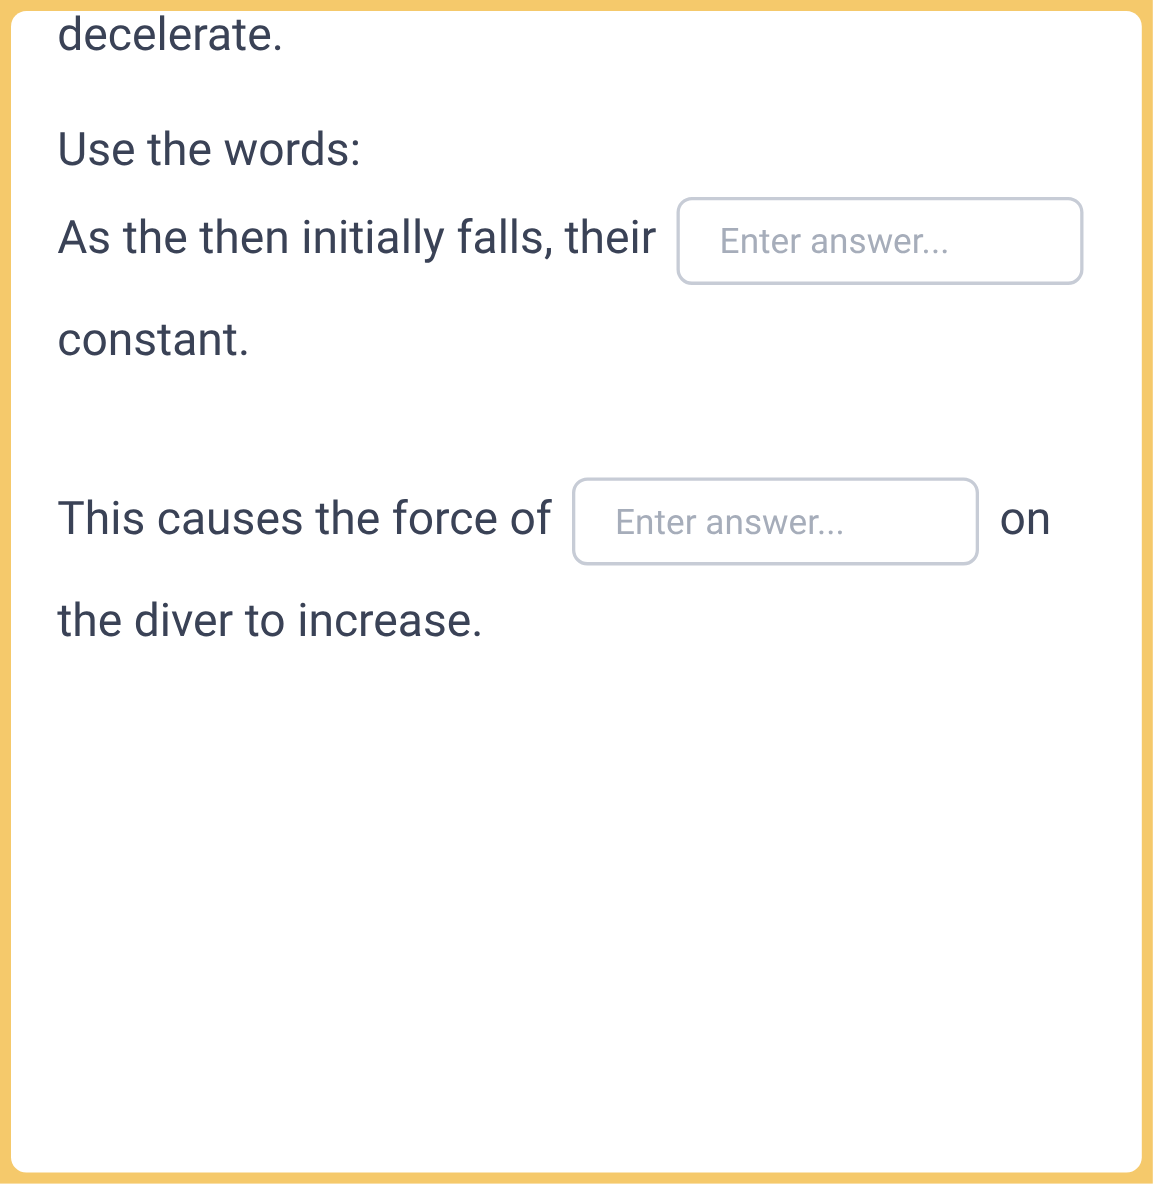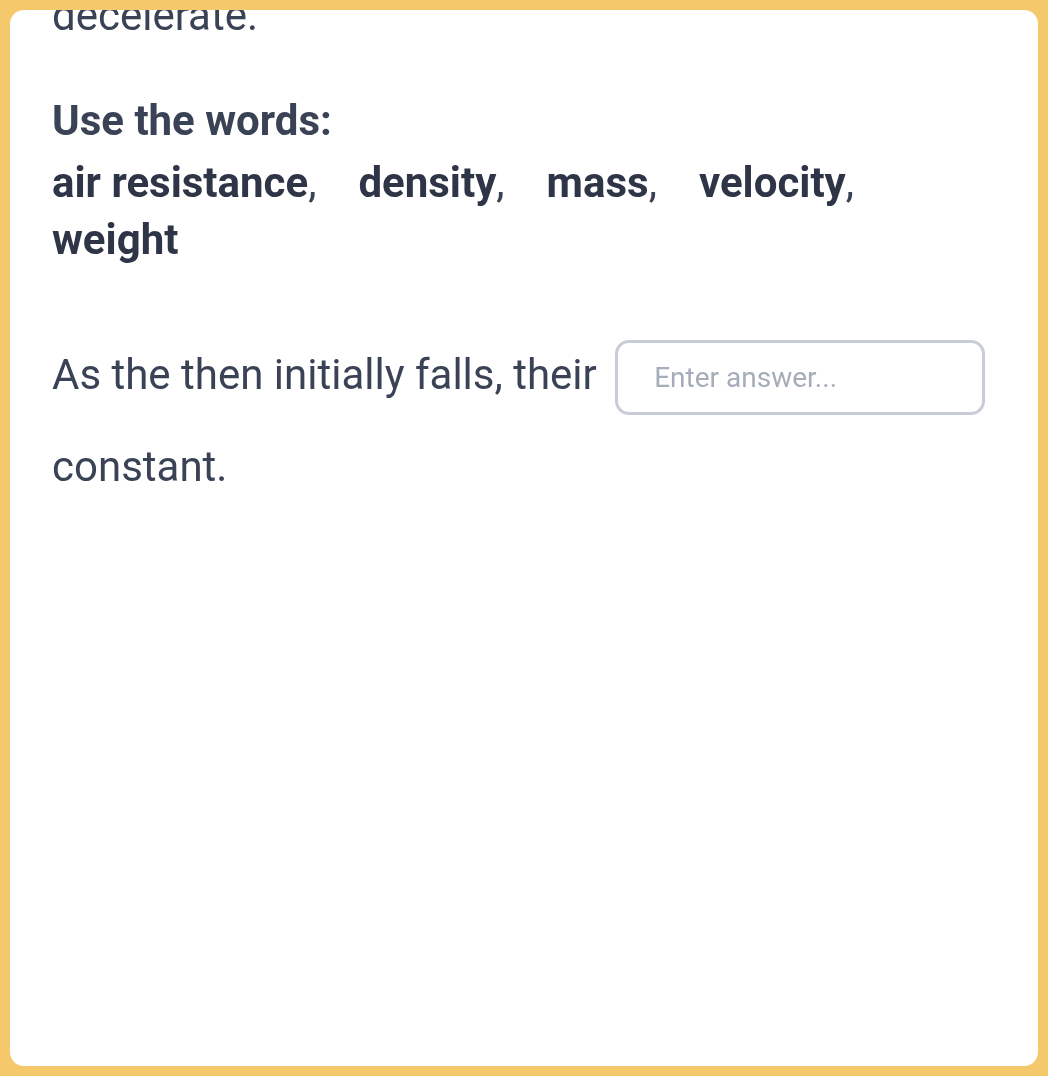--- a/index.html
+++ b/index.html
@@ -8,53 +8,52 @@
       background: #f5c96b;
       width: 1048px;
       height: 1076px;
       padding: 10px;
     }
     .card {
       background: #ffffff;
       border-radius: 14px;
       width: 100%;
       height: 100%;
-      padding: 0 42px 42px 42px;
+      padding: 16px 42px 42px 42px;
       color: #3a4256;
       font-size: 42px;
       line-height: 1.35;
       overflow: hidden;
     }
     .intro-fragment {
       margin-top: -22px;
       margin-bottom: 48px;
     }
     .words-prompt {
       margin-bottom: 6px;
-      font-weight: bold;
     }
     .word-bank {
       margin-bottom: 60px;
     }
     .word-bank .word {
       font-weight: 700;
       color: #2e3547;
     }
     .word-bank .sep {
       display: inline-block;
       width: 42px;
     }
     .fill-block {
       margin-bottom: 70px;
       line-height: 2.2;
     }
     .answer-input {
       display: inline-block;
       vertical-align: middle;
-      font-size: 28px;
+      font-size: 32px;
       font-family: inherit;
       color: #3a4256;
       border: 3px solid #c7ccd6;
       border-radius: 14px;
       padding: 18px 36px;
       width: 370px;
       background: #ffffff;
       margin: 0 8px;
     }
     .answer-input.narrow {
@@ -66,25 +65,27 @@
   </style>
 </head>
 <body>
 
 <div class="card">
 
   <p class="intro-fragment">decelerate.</p>
 
   <p class="words-prompt">Use the words:</p>
 
-  <p class="word-bank">
-    <span class="word">air resistance</span>,<span class="sep"></span><span class="word">density</span>,<span class="sep"></span><span class="word">mass</span>,<span class="sep"></span><span class="word">velocity</span>,<span class="sep"></span><span class="word">weight</span>
-  </p>
 
   <p class="fill-block">
     <span>As the then initially falls, their</span>
     <input type="text" class="answer-input" placeholder="Enter answer..." style="">
     <span>constant.</span>
   </p>
 
+  <p class="fill-block">
+    <span>This causes the force of</span>
+    <input type="text" class="answer-input" placeholder="Enter answer..." style="">
+    <span>on the diver to increase.</span>
+  </p>
 
 
 </div>
 
 </body></html>

